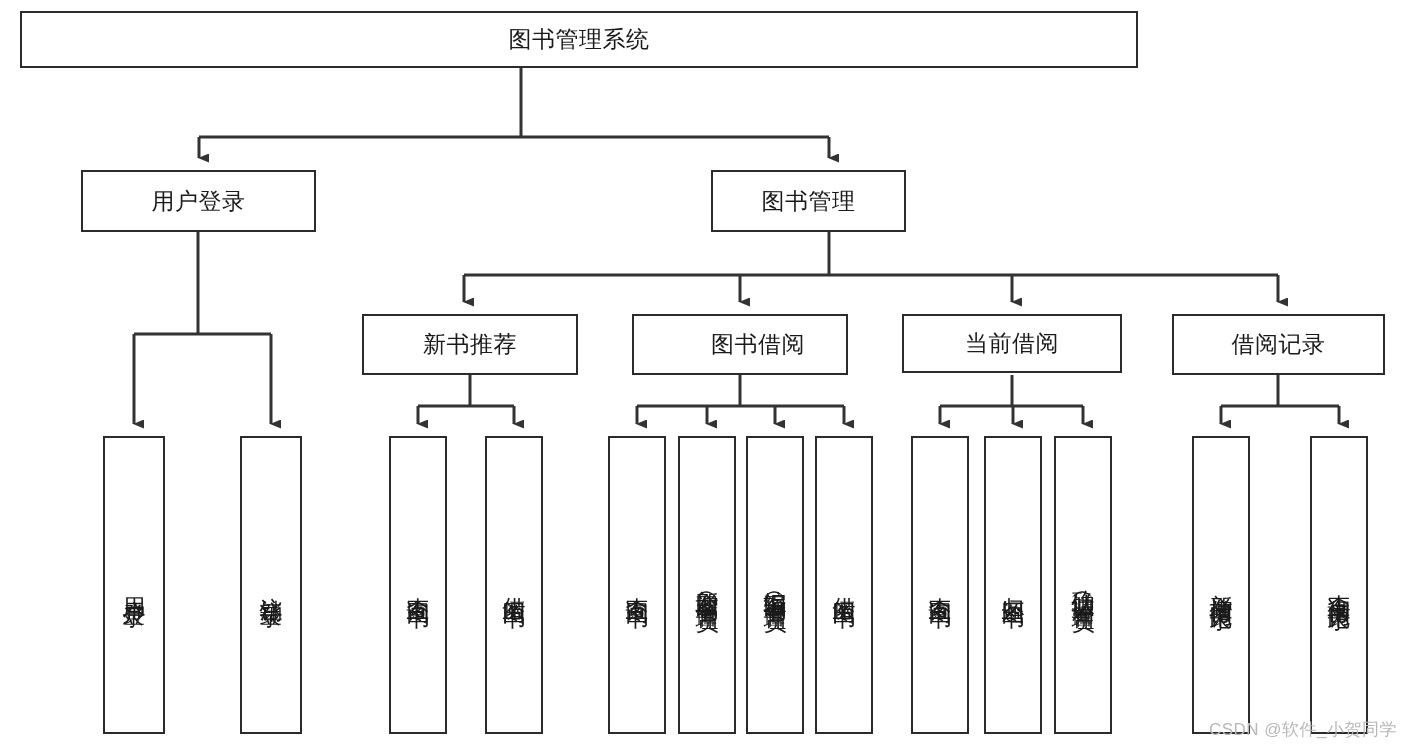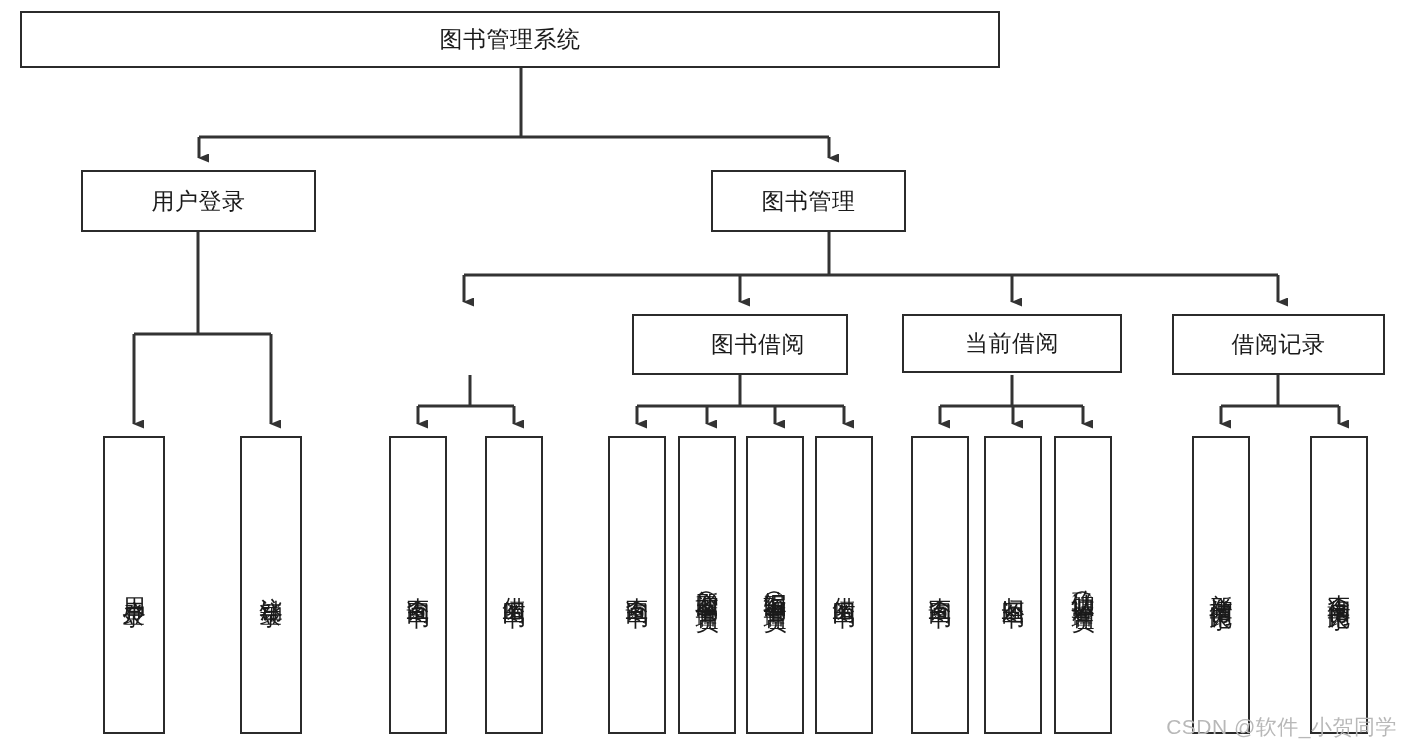--- a/index.html
+++ b/index.html
@@ -57,21 +57,21 @@
     text-orientation: upright;
     font-size: 23px;
     letter-spacing: 3px;
     line-height: 1.0;
     max-height: 100%;
   }
   #watermark {
     position: absolute;
     right: 8px;
     bottom: 6px;
-    font-size: 21px;
+    font-size: 17px;
     color: #b8b8b8;
     z-index: 5;
     letter-spacing: 0.5px;
     white-space: pre;
   }
 </style>
 </head>
 <body>
 
 <div id="diagram-root">
@@ -134,32 +134,35 @@
       <g>
         <line x1="1278" y1="375" x2="1278" y2="406"></line>
         <line x1="1221" y1="406" x2="1339" y2="406"></line>
         <line x1="1221" y1="406" x2="1221" y2="424" marker-end="url(#arrowhead)"></line>
         <line x1="1339" y1="406" x2="1339" y2="424" marker-end="url(#arrowhead)"></line>
       </g>
 
     </g>
   </svg>
 
-  <div class="node node-h" style="left: 20px; top: 11px; width: 980px; height: 57px;">
+  <div class="node node-h" style="left: 20px; top: 11px; width: 1118px; height: 57px;">
     <span class="node-label">图书管理系统</span>
   </div>
 
   <div class="node node-h" style="left: 81px; top: 170px; width: 235px; height: 62px;">
     <span class="node-label">用户登录</span>
   </div>
 
   <div class="node node-h" style="left: 711px; top: 170px; width: 195px; height: 62px;">
     <span class="node-label">图书管理</span>
   </div>
 
+  <div class="node node-h" style="left: 362px; top: 314px; width: 216px; height: 61px;">
+    <span class="node-label">新书推荐</span>
+  </div>
 
   <div class="node node-h" style="left: 632px; top: 314px; width: 216px; height: 61px; padding-left: 36px;">
     <span class="node-label">图书借阅</span>
   </div>
 
   <div class="node node-h" style="left: 902px; top: 314px; width: 220px; height: 59px;">
     <span class="node-label">当前借阅</span>
   </div>
 
   <div class="node node-h" style="left: 1172px; top: 314px; width: 213px; height: 61px;">

